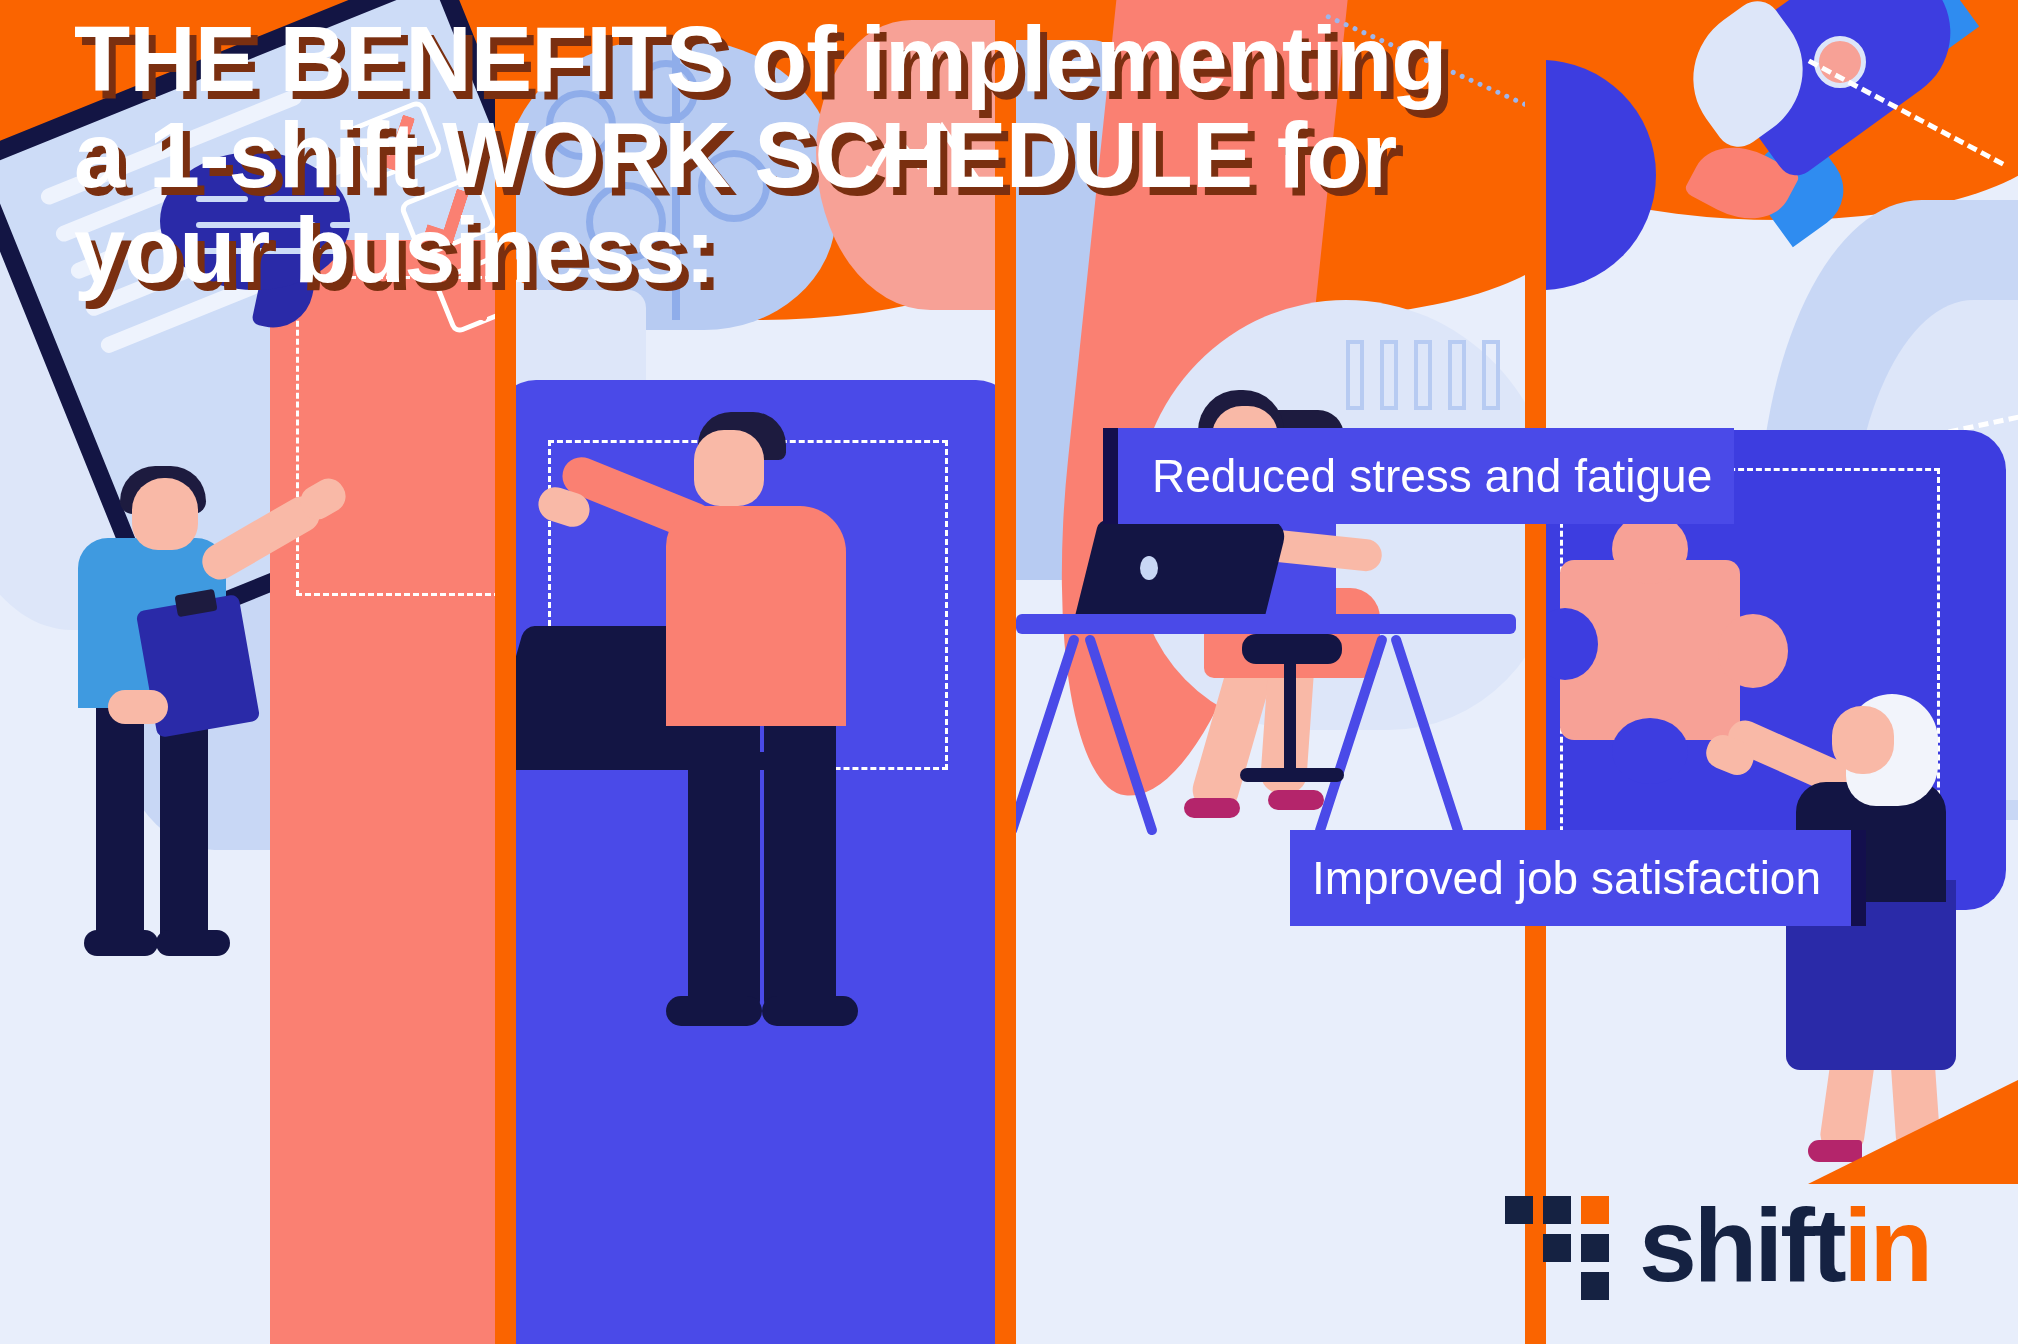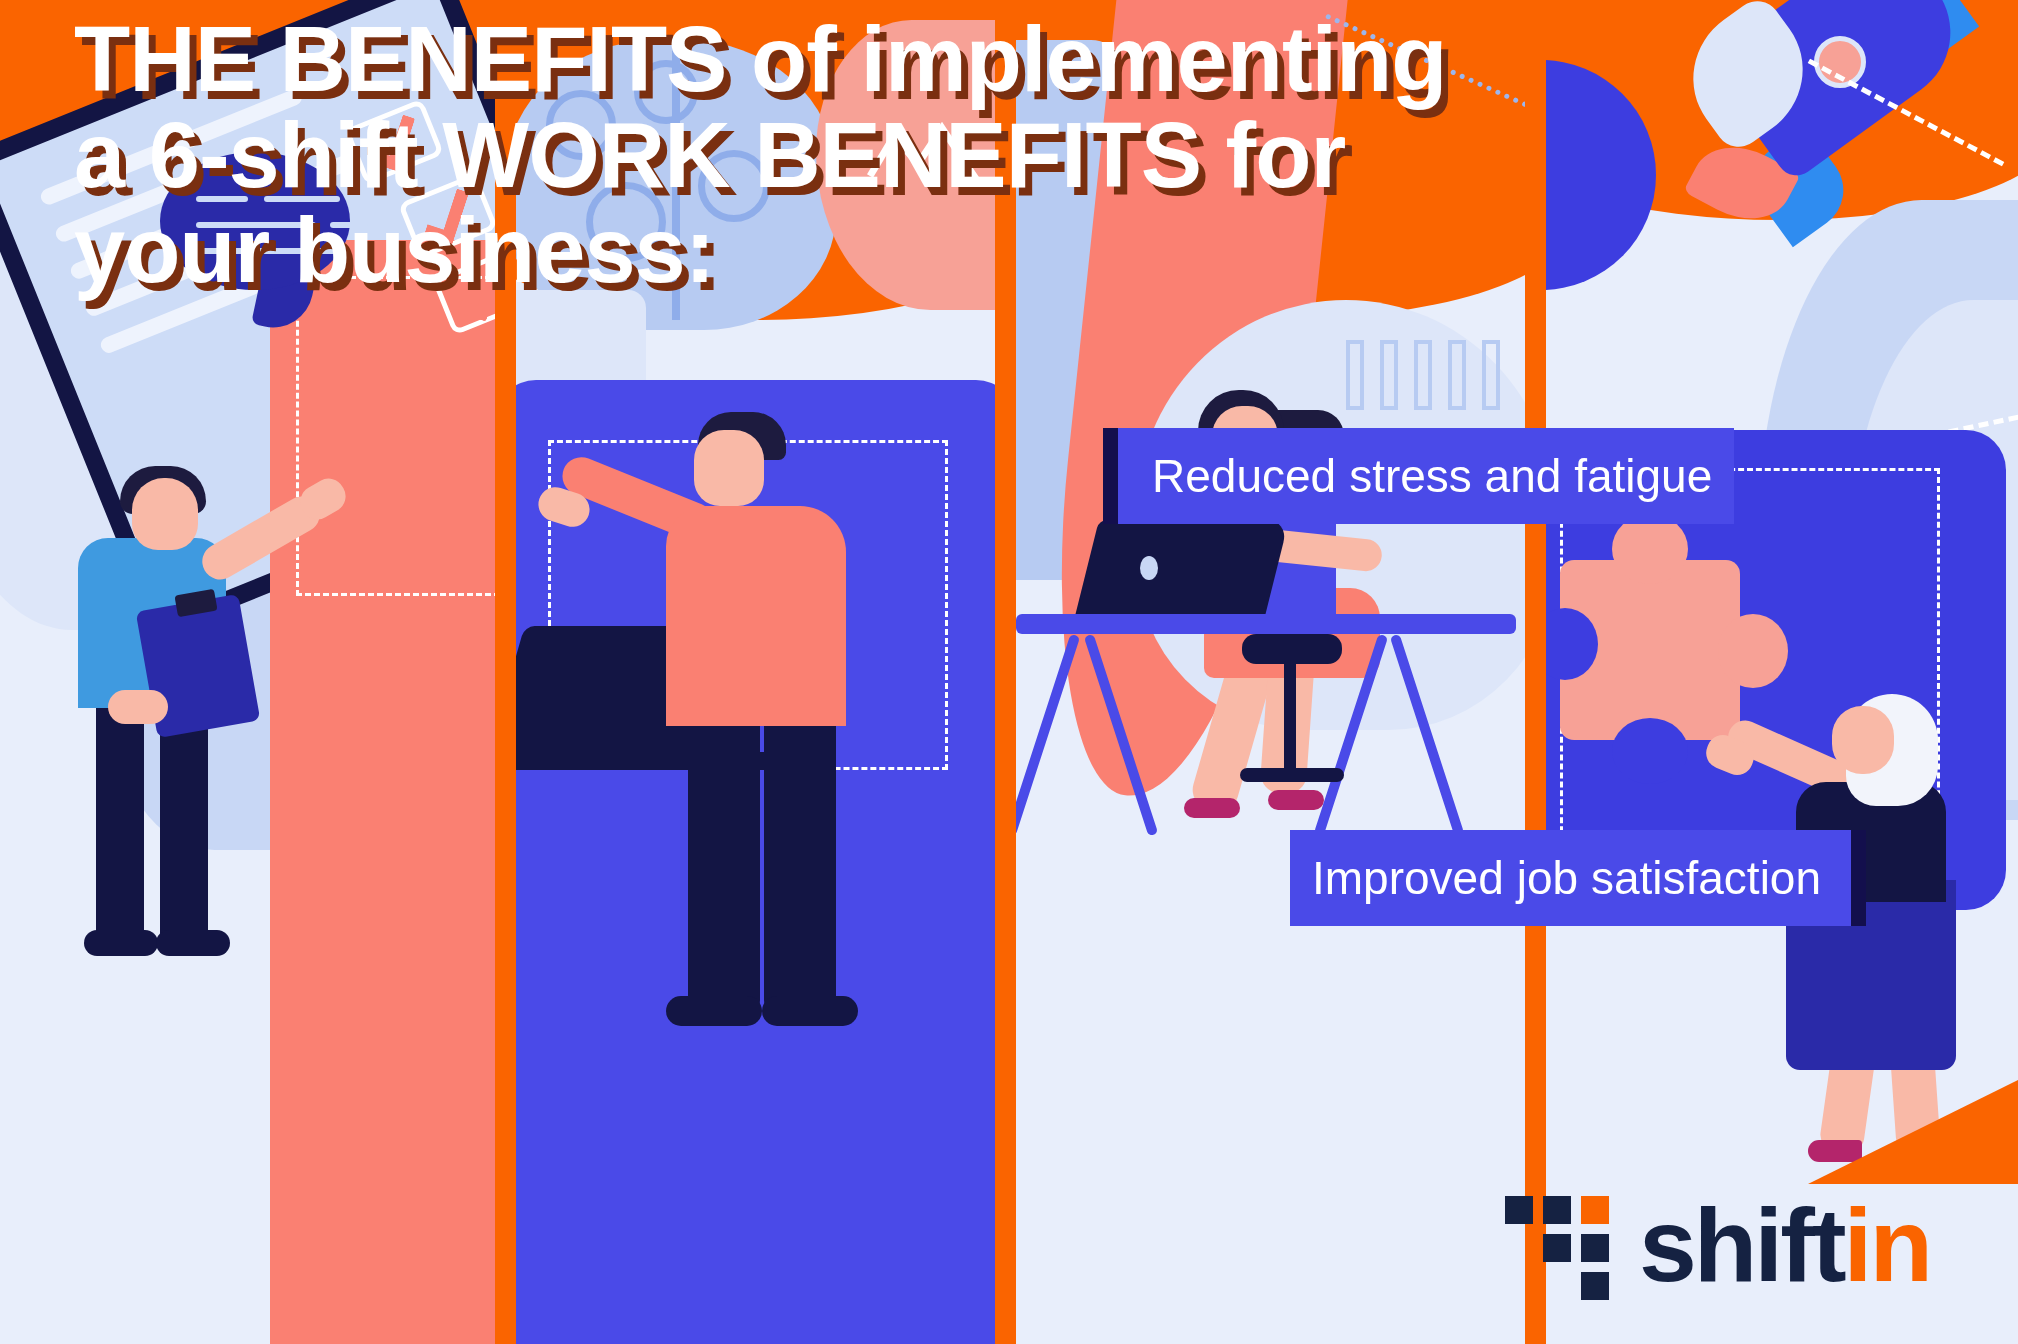--- a/index.html
+++ b/index.html
@@ -334,21 +334,21 @@
     <div class="head"></div>
     <div class="orange-tri"></div>
   </div>
 
   <div class="divider d1"></div>
   <div class="divider d2"></div>
   <div class="divider d3"></div>
 
   <div class="headline">
     <div><span>THE BENEFITS</span><span class="thin"> of implementing</span></div>
-    <div><span class="thin">a 6-shift </span><span>WORK BENEFITS</span><span class="thin"> for</span></div>
+    <div><span class="thin">a 1-shift </span><span>WORK SCHEDULE</span><span class="thin"> for</span></div>
     <div class="thin">your business:</div>
   </div>
 
   <div class="band band-reduced edge-left">
     <span class="lead">Reduced</span>
       <span class="rest">stress and fatigue</span>
   </div>
 
 
   <div class="band band-improved edge-right">

